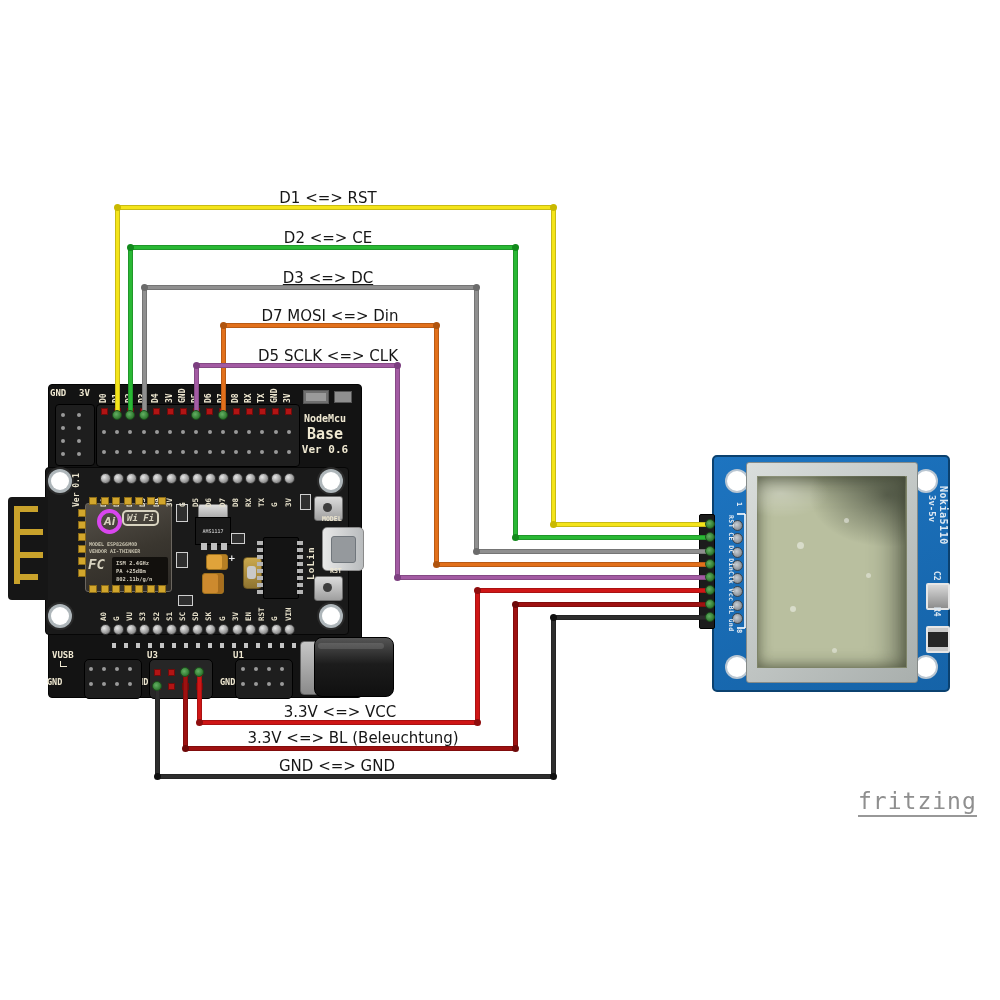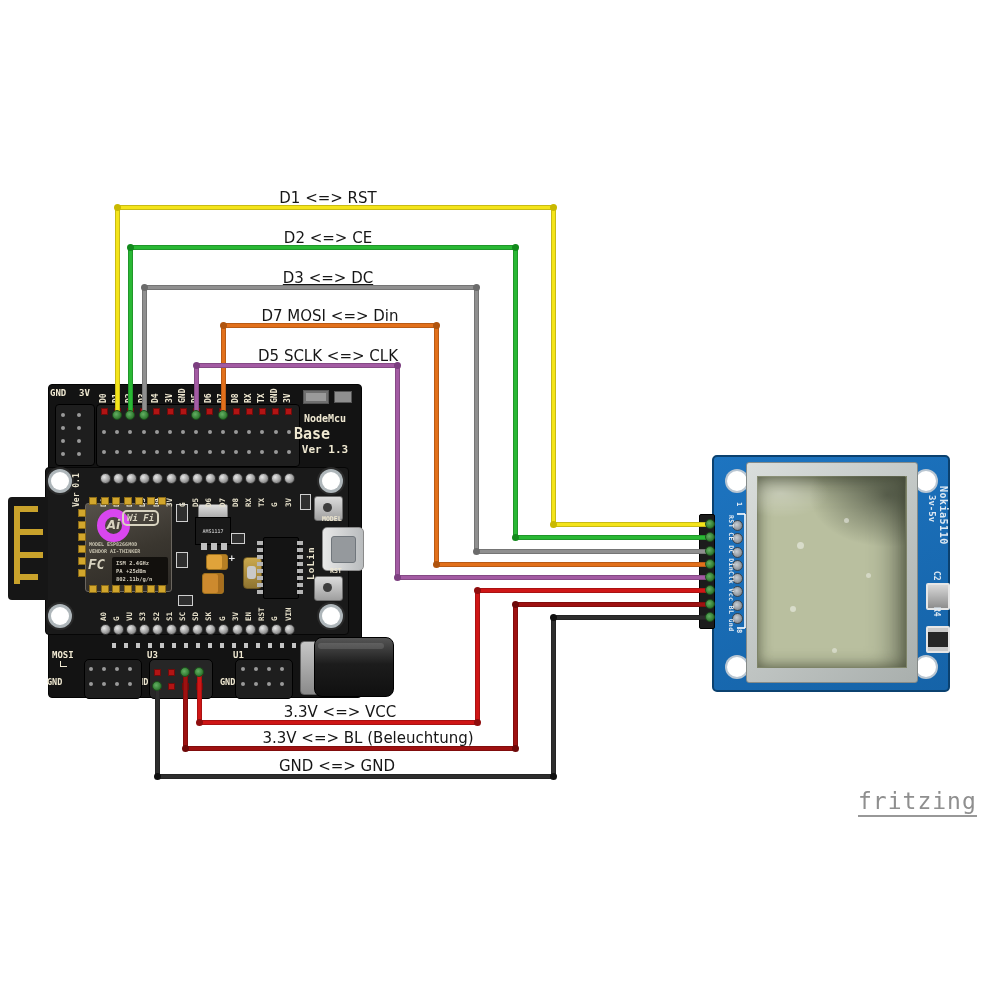--- a/index.html
+++ b/index.html
@@ -24,38 +24,38 @@
   <span class="silk" style="left:50px;top:388px;font-size:9px;">GND</span>
   <span class="silk" style="left:79px;top:388px;font-size:9px;">3V</span>
 
   <div class="abs" style="left:55px;top:404px;width:38px;height:60px;background:#1e1e1e;border-radius:4px;border:1px solid #000;"></div>
   <div class="abs" style="left:96px;top:404px;width:202px;height:61px;background:#1e1e1e;border-radius:4px;border:1px solid #000;"></div>
 
   <div class="abs" style="left:303px;top:390px;width:24px;height:12px;background:#9a9a9a;border:1px solid #555;box-shadow:inset 0 0 0 2px #6f6f6f;"></div>
   <div class="abs" style="left:334px;top:391px;width:16px;height:10px;background:#8f8f8f;border:1px solid #555;"></div>
 
   <span class="silk" style="left:294px;top:413px;width:62px;text-align:center;font-size:10px;">NodeMcu</span>
-  <span class="silk" style="left:294px;top:425px;width:62px;font-size:15px;">Base</span>
-  <span class="silk" style="left:294px;top:443px;width:62px;text-align:center;font-size:11px;">Ver 1.3</span>
+  <span class="silk" style="left:294px;top:425px;width:62px;text-align:center;font-size:15px;">Base</span>
+  <span class="silk" style="left:294px;top:443px;width:62px;text-align:center;font-size:11px;">Ver 0.6</span>
 
   <div class="abs" style="left:45px;top:467px;width:302px;height:166px;background:#1a1a1a;border:1px solid #060606;border-radius:4px;"></div>
   <div class="abs" style="left:8px;top:497px;width:40px;height:103px;background:#161616;border-radius:4px 0 0 4px;"></div>
   <div class="abs" style="left:14px;top:506px;width:6px;height:78px;background:#c9a22b;"></div>
   <div class="abs" style="left:20px;top:506px;width:18px;height:6px;background:#c9a22b;"></div>
   <div class="abs" style="left:20px;top:529px;width:23px;height:6px;background:#c9a22b;"></div>
   <div class="abs" style="left:20px;top:552px;width:23px;height:6px;background:#c9a22b;"></div>
   <div class="abs" style="left:20px;top:574px;width:18px;height:6px;background:#c9a22b;"></div>
 
   <div class="hole" style="left:51px;top:472px;width:18px;height:18px;box-shadow:0 0 0 3px #aeb6ba,0 0 0 5px #2a2a2a;"></div>
   <div class="hole" style="left:322px;top:472px;width:18px;height:18px;box-shadow:0 0 0 3px #aeb6ba,0 0 0 5px #2a2a2a;"></div>
   <div class="hole" style="left:51px;top:607px;width:18px;height:18px;box-shadow:0 0 0 3px #aeb6ba,0 0 0 5px #2a2a2a;"></div>
   <div class="hole" style="left:322px;top:607px;width:18px;height:18px;box-shadow:0 0 0 3px #aeb6ba,0 0 0 5px #2a2a2a;"></div>
 
   <div class="abs" style="left:85px;top:503px;width:85px;height:87px;background:linear-gradient(160deg,#56514a,#3a362f 55%,#2c2925);border:1px solid #6b665f;border-radius:3px;"></div>
-  <div class="abs" style="left:97px;top:509px;width:17px;height:17px;border:8px solid #d946ef;border-radius:50%;color:#d8d3c0;font-size:12px;font-weight:bold;font-style:italic;text-align:center;line-height:17px;">
+  <div class="abs" style="left:97px;top:509px;width:17px;height:17px;border:4px solid #d946ef;border-radius:50%;color:#d8d3c0;font-size:10px;font-weight:bold;font-style:italic;text-align:center;line-height:17px;">
     <span>Ai</span>
   </div>
   <span class="silk" style="left:122px;top:510px;padding:1px 3px;border:2px solid #d8d3c0;border-radius:5px;font-size:9px;font-style:italic;color:#d8d3c0;">Wi Fi</span>
   <span class="silk" style="left:89px;top:541px;font-size:5px;color:#c6c1ae;">MODEL  ESP8266MOD</span>
   <span class="silk" style="left:89px;top:548px;font-size:5px;color:#c6c1ae;">VENDOR AI-THINKER</span>
   <span class="silk" style="left:88px;top:556px;font-size:14px;font-style:italic;color:#d8d3c0;">FC</span>
   <div class="abs" style="left:112px;top:557px;width:56px;height:28px;background:#12100d;border-radius:2px;padding:2px 0 0 4px;box-sizing:border-box;">
     <div class="silk" style="position:static;font-size:5.5px;color:#cfcabc;line-height:8px;">ISM 2.4GHz</div>
     <div class="silk" style="position:static;font-size:5.5px;color:#cfcabc;line-height:8px;">PA +25dBm</div>
     <div class="silk" style="position:static;font-size:5.5px;color:#cfcabc;line-height:8px;">802.11b/g/n</div>
@@ -84,21 +84,21 @@
   <div class="abs" style="left:323px;top:503px;width:9px;height:9px;background:#3d3d3d;border-radius:50%;"></div>
   <span class="silk" style="left:322px;top:515px;font-size:6.5px;">MODEL</span>
 
   <div class="abs" style="left:322px;top:527px;width:40px;height:42px;background:linear-gradient(90deg,#e8e8e8,#b9bcbe);border:1px solid #8a8a8a;border-radius:5px;"></div>
   <div class="abs" style="left:331px;top:536px;width:23px;height:25px;background:#95999d;border:1px solid #70767c;border-radius:3px;"></div>
 
   <div class="abs" style="left:314px;top:576px;width:27px;height:23px;background:linear-gradient(180deg,#dcdcdc,#9f9f9f);border:1px solid #6e6e6e;border-radius:3px;"></div>
   <div class="abs" style="left:323px;top:583px;width:9px;height:9px;background:#3d3d3d;border-radius:50%;"></div>
   <span class="silk" style="left:330px;top:567px;font-size:6.5px;">RST</span>
 
-  <span class="silk" style="left:52px;top:650px;font-size:9px;">MOSI</span>
+  <span class="silk" style="left:52px;top:650px;font-size:9px;">VUSB</span>
   <span class="silk" style="left:147px;top:650px;font-size:9px;">U3</span>
   <span class="silk" style="left:233px;top:650px;font-size:9px;">U1</span>
   <div class="abs" style="left:60px;top:661px;width:6px;height:5px;border-left:1.5px solid #f0e9d2;border-bottom:1.5px solid #f0e9d2;"></div>
   <div class="abs" style="left:155px;top:661px;width:6px;height:5px;border-left:1.5px solid #f0e9d2;border-bottom:1.5px solid #f0e9d2;"></div>
   <div class="abs" style="left:241px;top:661px;width:6px;height:5px;border-left:1.5px solid #f0e9d2;border-bottom:1.5px solid #f0e9d2;"></div>
   <span class="silk" style="left:47px;top:677px;font-size:8.5px;">GND</span>
   <span class="silk" style="left:133px;top:677px;font-size:8.5px;">GND</span>
   <span class="silk" style="left:220px;top:677px;font-size:8.5px;">GND</span>
 
   <div class="abs" style="left:84px;top:659px;width:56px;height:38px;background:#1e1e1e;border-radius:5px;border:1px solid #000;"></div>
@@ -196,21 +196,21 @@
       <span class="wire-label" style="left: 340px; top: 703px;">3.3V &lt;=&gt; VCC</span>
       <div class="seg" style="left: 182.5px; top: 669.5px; width: 5px; height: 81px; background: rgb(158, 17, 17); box-shadow: rgba(0, 0, 0, 0.18) 0px 0px 0px 1px inset;"></div>
       <div class="seg" style="left: 182.5px; top: 745.5px; width: 335px; height: 5px; background: rgb(158, 17, 17); box-shadow: rgba(0, 0, 0, 0.18) 0px 0px 0px 1px inset;"></div>
       <div class="seg" style="left: 512.5px; top: 601.5px; width: 5px; height: 149px; background: rgb(158, 17, 17); box-shadow: rgba(0, 0, 0, 0.18) 0px 0px 0px 1px inset;"></div>
       <div class="seg" style="left: 512.5px; top: 601.5px; width: 200px; height: 5px; background: rgb(158, 17, 17); box-shadow: rgba(0, 0, 0, 0.18) 0px 0px 0px 1px inset;"></div>
       <div class="dot" style="left: 180px; top: 667px; height: 10px; width: 10px; background: radial-gradient(circle at 40% 40%, rgb(99, 176, 99), rgb(44, 116, 44) 75%); border: 1px solid rgb(28, 80, 28); box-sizing: border-box;"></div>
       <div class="dot" style="left: 181.5px; top: 744.5px; height: 7px; width: 7px; background: rgb(110, 8, 8);"></div>
       <div class="dot" style="left: 511.5px; top: 744.5px; height: 7px; width: 7px; background: rgb(110, 8, 8);"></div>
       <div class="dot" style="left: 511.5px; top: 600.5px; height: 7px; width: 7px; background: rgb(110, 8, 8);"></div>
       <div class="dot" style="left: 705px; top: 599px; height: 10px; width: 10px; background: radial-gradient(circle at 40% 40%, rgb(99, 176, 99), rgb(44, 116, 44) 75%); border: 1px solid rgb(28, 80, 28); box-sizing: border-box;"></div>
-      <span class="wire-label" style="left: 368px; top: 729px;">3.3V &lt;=&gt; BL (Beleuchtung)</span>
+      <span class="wire-label" style="left: 353px; top: 729px;">3.3V &lt;=&gt; BL (Beleuchtung)</span>
       <div class="seg" style="left: 154.5px; top: 683.5px; width: 5px; height: 95px; background: rgb(45, 45, 45); box-shadow: rgba(0, 0, 0, 0.18) 0px 0px 0px 1px inset;"></div>
       <div class="seg" style="left: 154.5px; top: 773.5px; width: 401px; height: 5px; background: rgb(45, 45, 45); box-shadow: rgba(0, 0, 0, 0.18) 0px 0px 0px 1px inset;"></div>
       <div class="seg" style="left: 550.5px; top: 614.5px; width: 5px; height: 164px; background: rgb(45, 45, 45); box-shadow: rgba(0, 0, 0, 0.18) 0px 0px 0px 1px inset;"></div>
       <div class="seg" style="left: 550.5px; top: 614.5px; width: 162px; height: 5px; background: rgb(45, 45, 45); box-shadow: rgba(0, 0, 0, 0.18) 0px 0px 0px 1px inset;"></div>
       <div class="dot" style="left: 152px; top: 681px; height: 10px; width: 10px; background: radial-gradient(circle at 40% 40%, rgb(99, 176, 99), rgb(44, 116, 44) 75%); border: 1px solid rgb(28, 80, 28); box-sizing: border-box;"></div>
       <div class="dot" style="left: 153.5px; top: 772.5px; height: 7px; width: 7px; background: rgb(15, 15, 15);"></div>
       <div class="dot" style="left: 549.5px; top: 772.5px; height: 7px; width: 7px; background: rgb(15, 15, 15);"></div>
       <div class="dot" style="left: 549.5px; top: 613.5px; height: 7px; width: 7px; background: rgb(15, 15, 15);"></div>
       <div class="dot" style="left: 705px; top: 612px; height: 10px; width: 10px; background: radial-gradient(circle at 40% 40%, rgb(99, 176, 99), rgb(44, 116, 44) 75%); border: 1px solid rgb(28, 80, 28); box-sizing: border-box;"></div>
       <span class="wire-label" style="left: 337px; top: 757px;">GND &lt;=&gt; GND</span>

